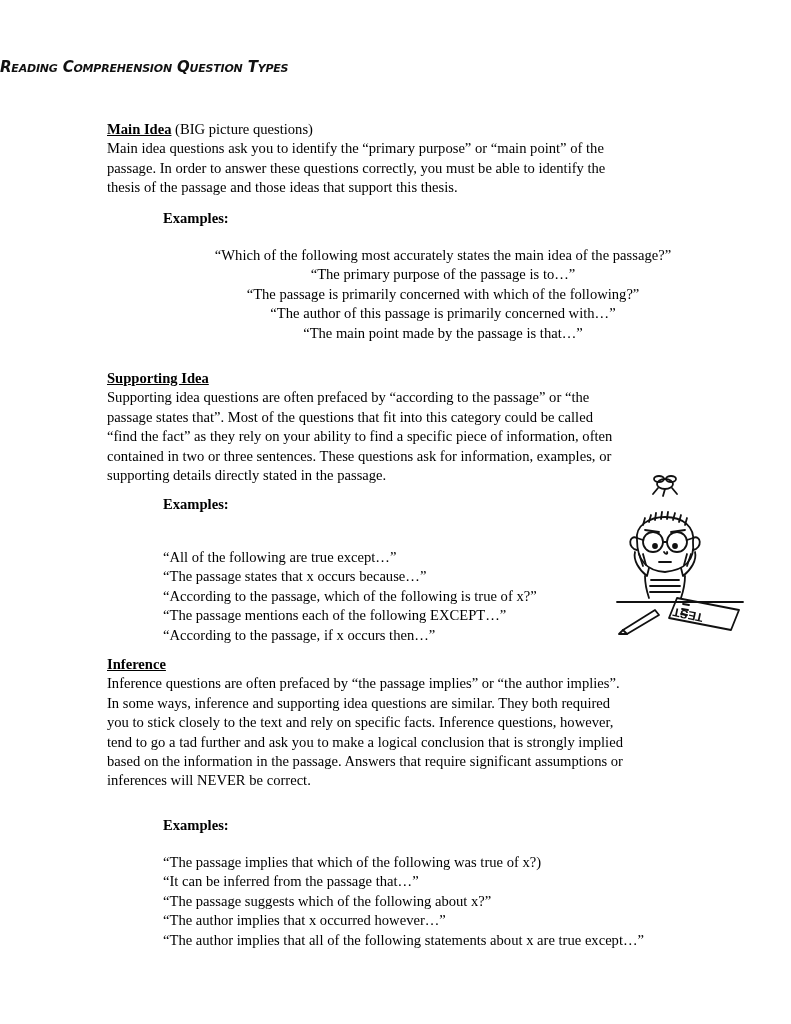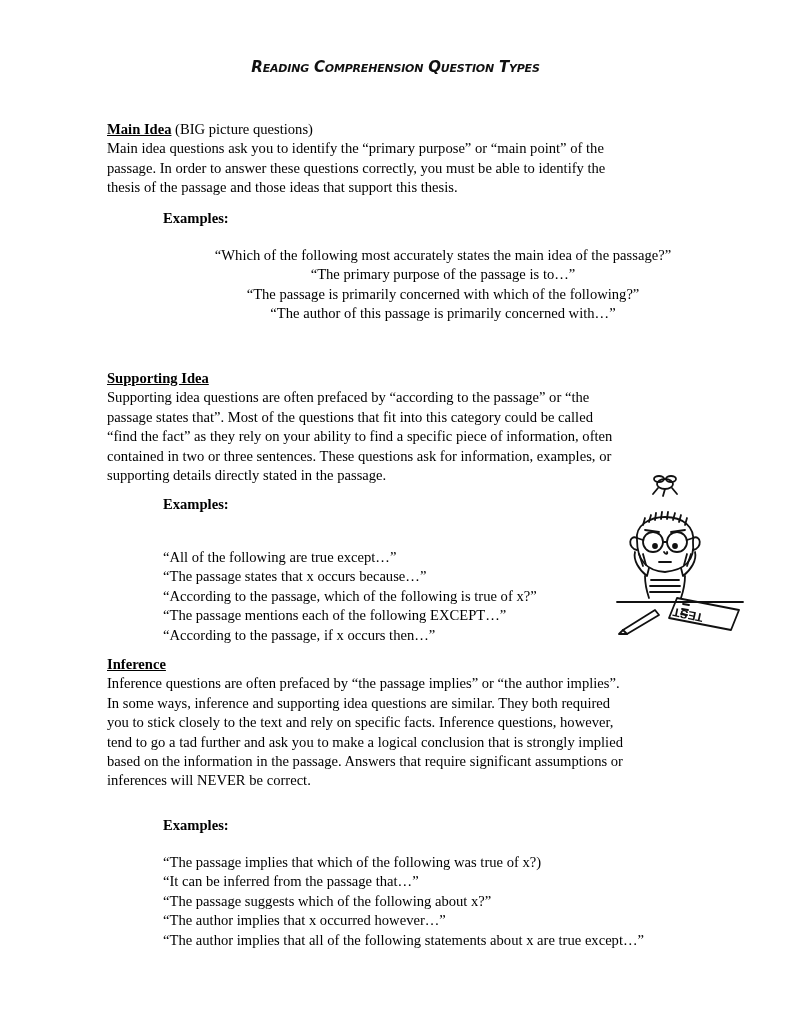--- a/index.html
+++ b/index.html
@@ -2,21 +2,21 @@
 <html><head>
   <meta charset="utf-8">
   <style>
     html, body { margin: 0; padding: 0; background: #ffffff; }
     body { width: 791px; height: 1024px; position: relative; overflow: hidden; }
     .page {
       position: absolute; left: 0; top: 0; width: 791px; height: 1024px;
       font-family: "Liberation Serif", serif; color: #000; font-size: 14.6px;
     }
     .title {
-      position: absolute; top: 58px; left: 0; width: 791px; text-align: center;
+      position: absolute; top: 58px; left: 0; width: 791px; 
       font-family: "DejaVu Sans", sans-serif; font-style: italic; font-weight: bold;
       font-size: 15px; letter-spacing: -0.2px; color: #111;
       font-variant: small-caps;
     }
     .section { position: absolute; left: 107px; width: 560px; }
     .line { line-height: 19.4px; white-space: nowrap; height: 19.4px; }
     .heading { font-weight: bold; text-decoration: underline; }
     .examples-label { position: absolute; left: 163px; font-weight: bold; line-height: 19.4px; }
     .examples { position: absolute; left: 163px; width: 560px; }
     .cartoon { position: absolute; left: 615px; top: 470px; width: 130px; height: 165px; }
@@ -35,20 +35,21 @@
     <div class="line">Main idea questions ask you to identify the “primary purpose” or “main point” of the</div>
     <div class="line">passage.  In order to answer these questions correctly, you must be able to identify the</div>
     <div class="line">thesis of the passage and those ideas that support this thesis.</div>
   </div>
   <div class="examples-label" style="top:209px;">Examples:</div>
   <div class="examples" style="top:246px;text-align:center;">
     <div class="line">“Which of the following most accurately states the main idea of the passage?”</div>
     <div class="line">“The primary purpose of the passage is to…”</div>
     <div class="line">“The passage is primarily concerned with which of the following?”</div>
     <div class="line">“The author of this passage is primarily concerned with…”</div>
+    <div class="line">“The main point made by the passage is that…”</div>
   </div>
 
   <div class="section" style="top:369px;">
     <div class="line">
       <span class="heading">Supporting Idea</span><span></span>
     </div>
     <div class="line">Supporting idea questions are often prefaced by “according to the passage” or “the</div>
     <div class="line">passage states that”.   Most of the questions that fit into this category could be called</div>
     <div class="line">“find the fact” as they rely on your ability to find a specific piece of information, often</div>
     <div class="line">contained in two or three sentences. These questions ask for information, examples, or</div>

